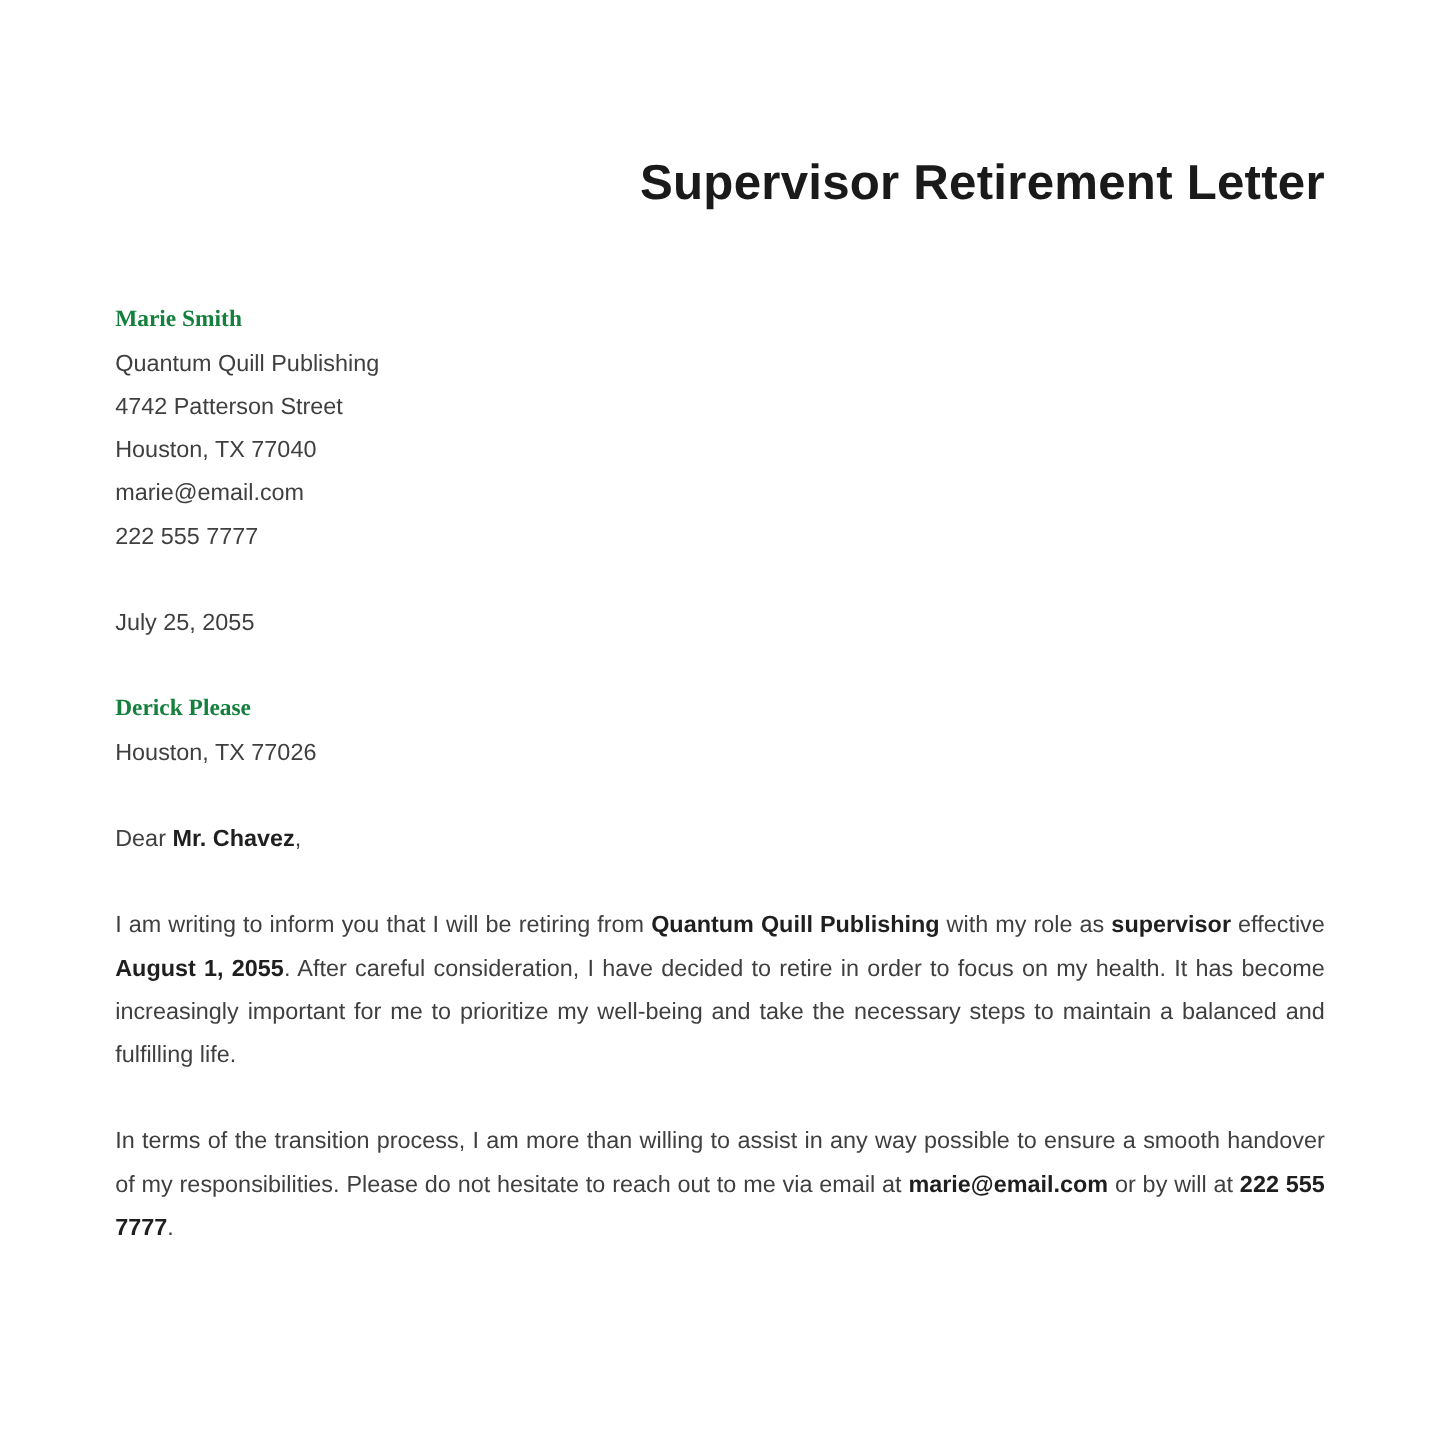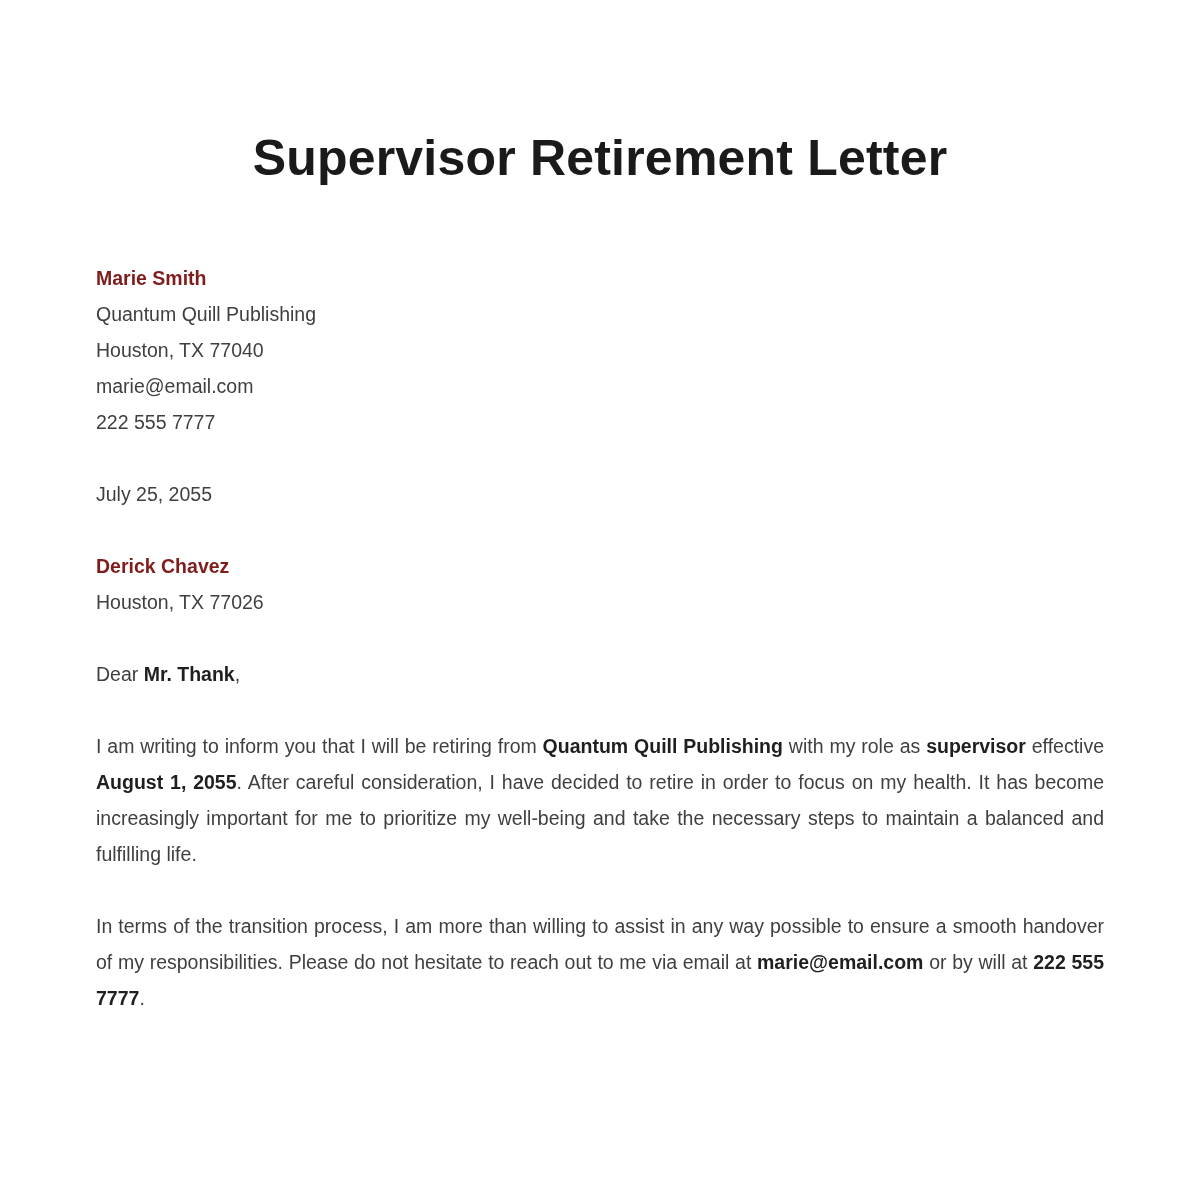--- a/index.html
+++ b/index.html
@@ -16,77 +16,79 @@
   }
   .page {
     width: 1200px;
     min-height: 1198px;
     box-sizing: border-box;
     padding: 128px 96px 40px 96px;
     background: #ffffff;
     overflow: hidden;
   }
   .doc-title {
-    font-size: 50px;
+    font-size: 41px;
     line-height: 1.2;
     font-weight: 700;
     color: #1a1a1a;
-    text-align: center;
+    text-align: right;
     margin: 0 0 72px 0;
     letter-spacing: 0.2px;
   }
   .block {
     font-size: 19.5px;
     line-height: 36px;
     margin: 0 0 36px 0;
   }
   .block:last-child {
     margin-bottom: 0;
   }
   .line {
     display: block;
   }
   .name-bold {
     font-weight: 700;
-    color: #7f1d1d;
+    color: #15803d;
+    font-family: Liberation Serif, serif;
   }
   .para {
     text-align: justify;
   }
   .b {
     font-weight: 700;
     color: #1f1f1f;
   }
 </style>
 </head>
 <body>
 
 <div class="page">
 
   <h1 class="doc-title">Supervisor Retirement Letter</h1>
 
   <div class="block">
     <span class="line name-bold">Marie Smith</span>
     <span class="line">Quantum Quill Publishing</span>
+    <span class="line">4742 Patterson Street</span>
     <span class="line">Houston, TX 77040</span>
     <span class="line">marie@email.com</span>
     <span class="line">222 555 7777</span>
   </div>
 
   <div class="block">
     <span class="line">July 25, 2055</span>
   </div>
 
   <div class="block">
-    <span class="line name-bold">Derick Chavez</span>
+    <span class="line name-bold">Derick Please</span>
     <span class="line">Houston, TX 77026</span>
   </div>
 
   <div class="block">
-    <span>Dear </span><span class="b">Mr. Thank</span><span>,</span>
+    <span>Dear </span><span class="b">Mr. Chavez</span><span>,</span>
   </div>
 
   <p class="block para"><span>I am writing to inform you that I will be retiring from </span><span class="b">Quantum Quill Publishing</span><span> with my role as </span><span class="b">supervisor</span><span> effective </span><span class="b">August 1, 2055</span><span>. After careful consideration, I have decided to retire in order to focus on my health. It has become increasingly important for me to prioritize my well-being and take the necessary steps to maintain a balanced and fulfilling life.</span></p>
 
   <p class="block para"><span>In terms of the transition process, I am more than willing to assist in any way possible to ensure a smooth handover of my responsibilities. Please do not hesitate to reach out to me via email at </span><span class="b">marie@email.com</span><span> or by will at </span><span class="b">222 555 7777</span><span>.</span></p>
 
 
 </div>
 
 </body></html>

